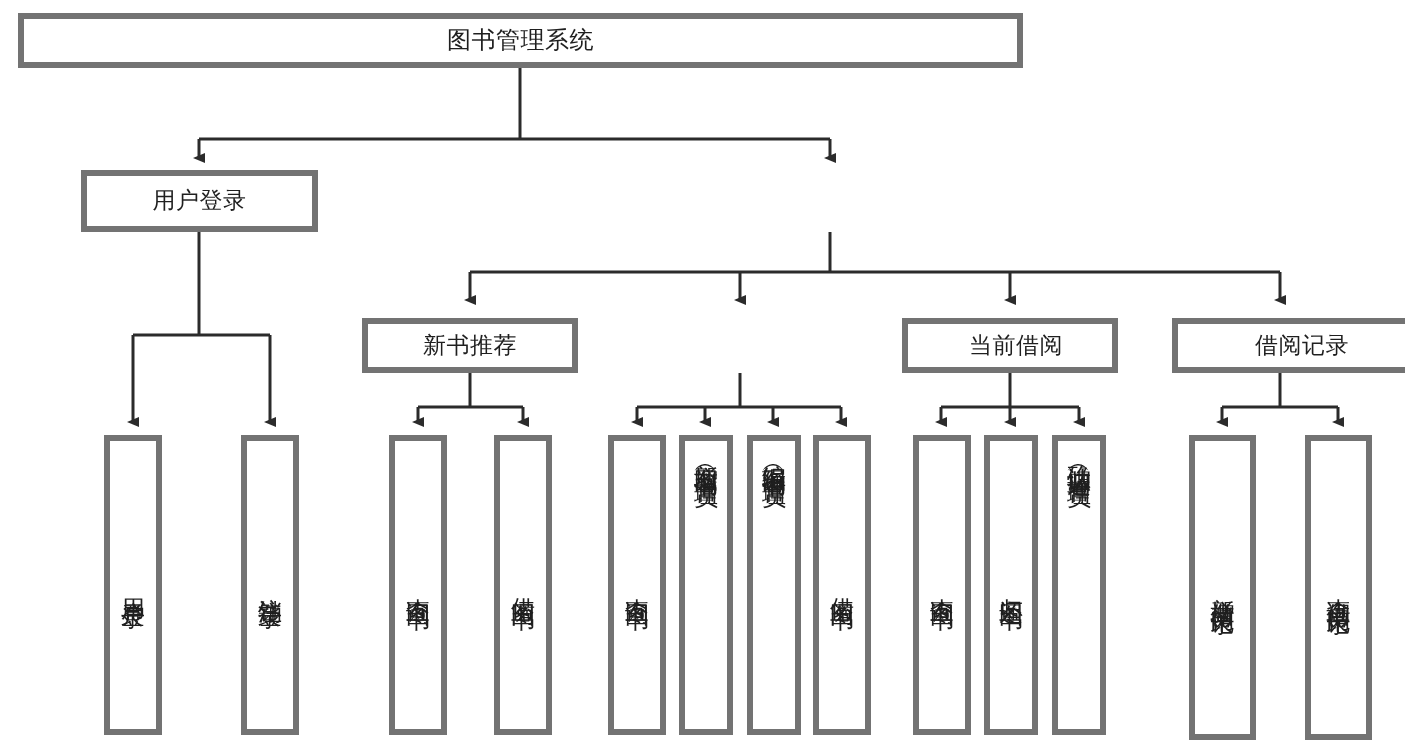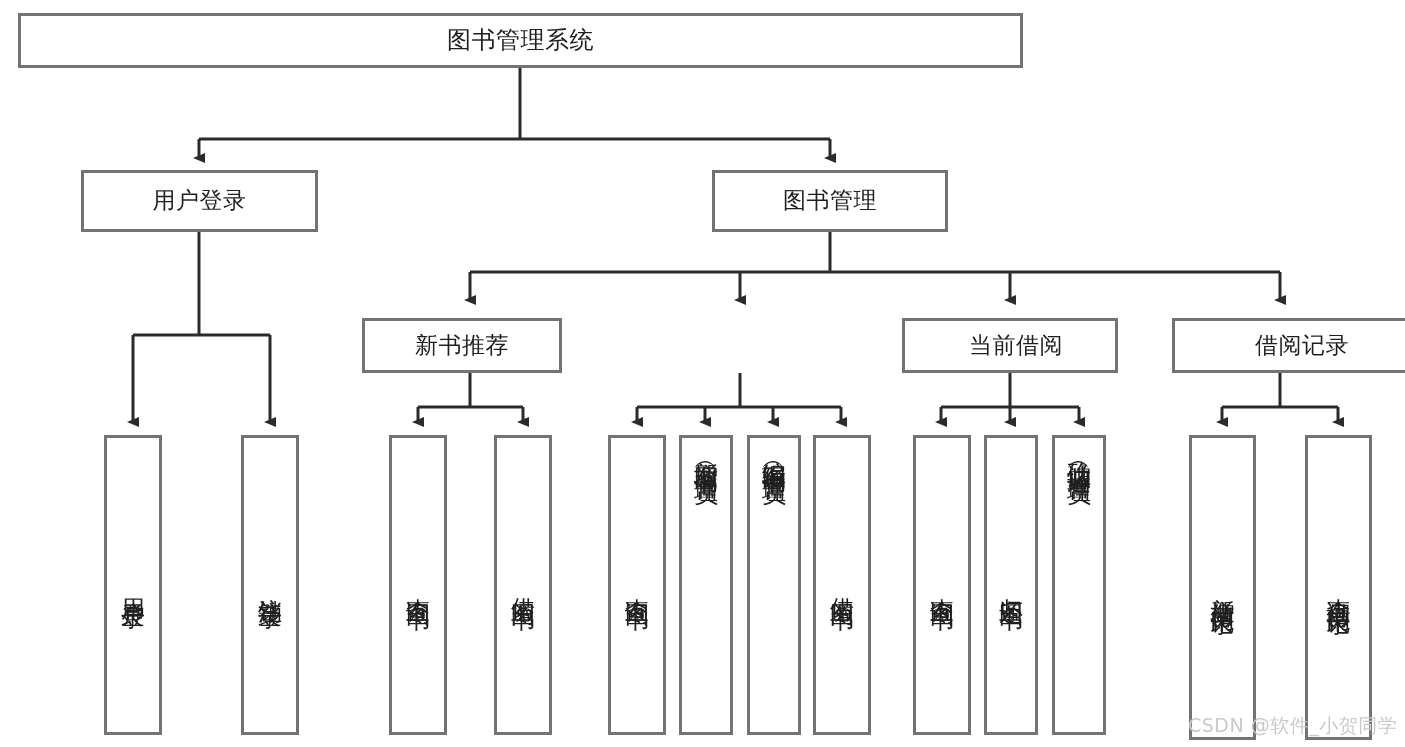--- a/index.html
+++ b/index.html
@@ -23,21 +23,21 @@
     left: 0;
     top: 0;
     width: 1405px;
     height: 747px;
     pointer-events: none;
   }
   .node {
     position: absolute;
     box-sizing: border-box;
     background: #ffffff;
-    border: 3px solid #737373;
+    border: 6px solid #737373;
     display: flex;
     align-items: center;
     justify-content: center;
     color: #1f1f1f;
   }
   .node .label {
     text-align: center;
     line-height: 1.12;
     letter-spacing: 0.5px;
   }
@@ -132,25 +132,22 @@
     </g>
   </svg>
 
   <div class="node horiz root" style="left:18px; top:13px; width:1005px; height:55px;">
     <span class="label">图书管理系统</span>
   </div>
 
   <div class="node horiz" style="left:81px; top:170px; width:237px; height:62px;">
     <span class="label">用户登录</span>
   </div>
-  <div class="node horiz" style="left:712px; top:170px; width:236px; height:62px;">
-    <span class="label">图书管理</span>
-  </div>
-
-  <div class="node horiz" style="left:362px; top:318px; width:200px; height:55px;">
+
+  <div class="node horiz" style="left:362px; top:318px; width:216px; height:55px;">
     <span class="label">新书推荐</span>
   </div>
   <div class="node horiz" style="left:902px; top:318px; width:216px; height:55px;padding-left:12px;">
     <span class="label">当前借阅</span>
   </div>
   <div class="node horiz" style="left:1172px; top:318px; width:260px; height:55px;">
     <span class="label">借阅记录</span>
   </div>
 
   <div class="node vert centered" style="left:104px; top:435px; width:58px; height:300px;">
@@ -190,15 +187,14 @@
     <span class="label">确认归还（管理员）</span>
   </div>
 
   <div class="node vert centered" style="left:1189px; top:435px; width:67px; height:305px;">
     <span class="label">新增借阅记录</span>
   </div>
   <div class="node vert centered" style="left:1305px; top:435px; width:67px; height:305px;">
     <span class="label">查询借阅记录</span>
   </div>
 
-  <div class="watermark">CSDN @软件_小贺同学</div>
 
 </div>
 
 </body></html>

